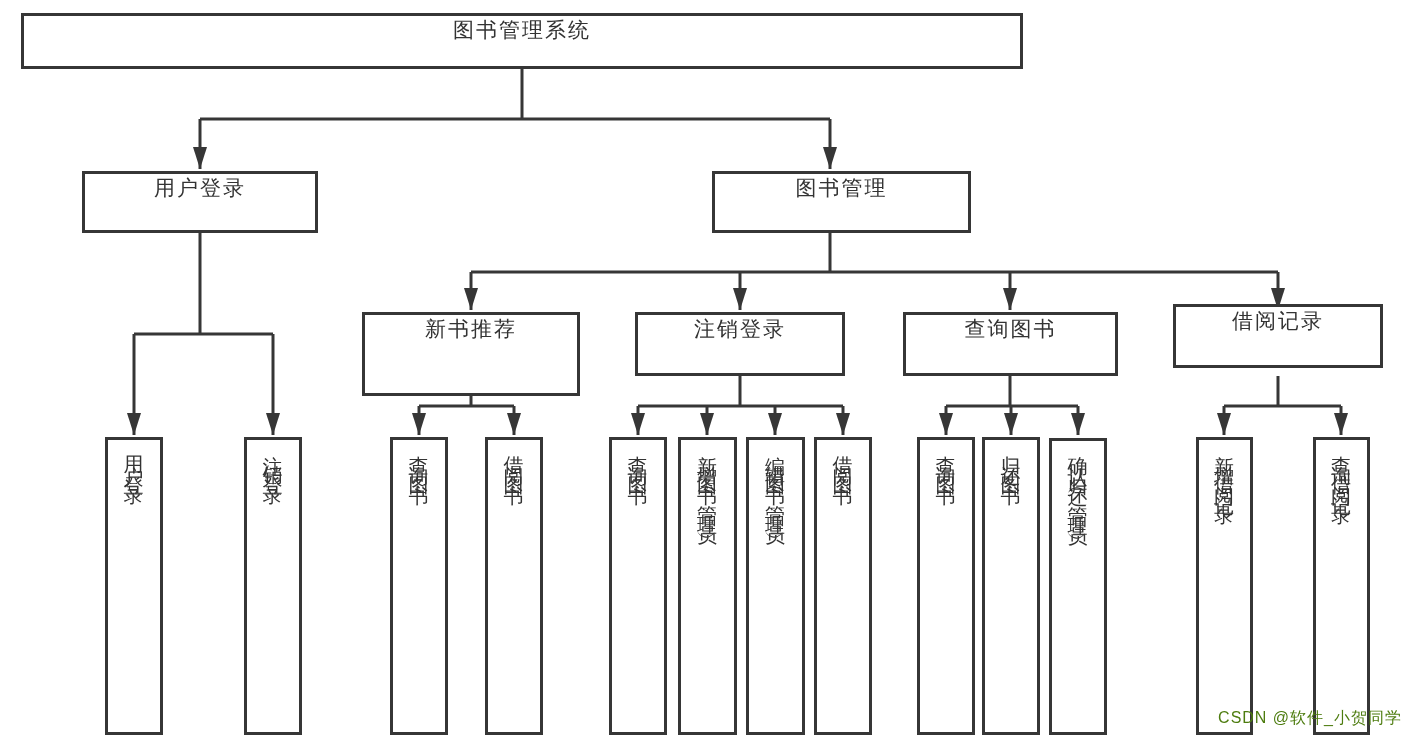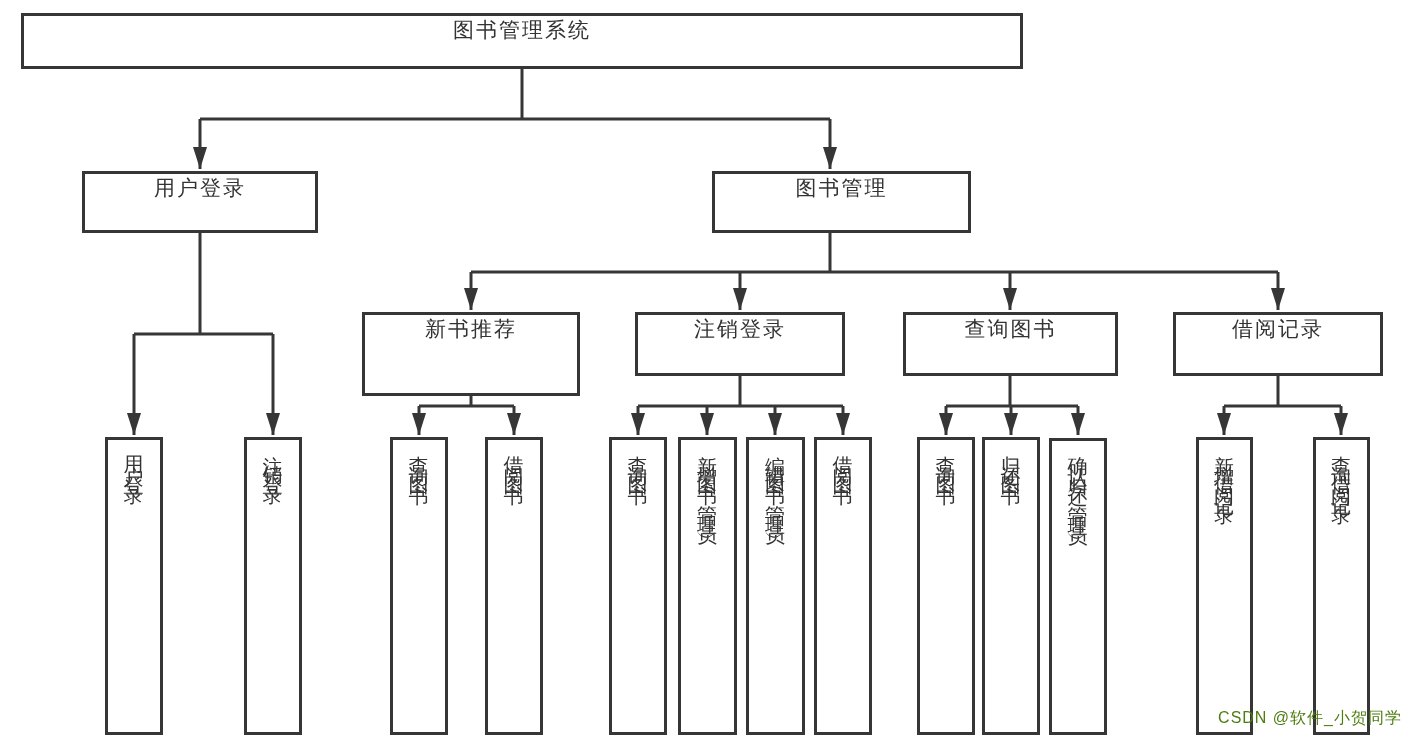--- a/index.html
+++ b/index.html
@@ -106,21 +106,21 @@
 
   <div class="box h" style="left:362px; top:312px; width:218px; height:84px;">
     <span>新书推荐</span>
   </div>
   <div class="box h" style="left:635px; top:312px; width:210px; height:64px;">
     <span>注销登录</span>
   </div>
   <div class="box h" style="left:903px; top:312px; width:215px; height:64px;">
     <span>查询图书</span>
   </div>
-  <div class="box h" style="left:1173px; top:312px; width:210px; height:64px;">
+  <div class="box h" style="left:1173px; top:304px; width:210px; height:64px;">
     <span>借阅记录</span>
   </div>
 
   <div class="box v" style="left:105px; top:437px; width:58px; height:298px;">
     <span>用户登录</span>
   </div>
   <div class="box v" style="left:244px; top:437px; width:58px; height:298px;">
     <span>注销登录</span>
   </div>
 

